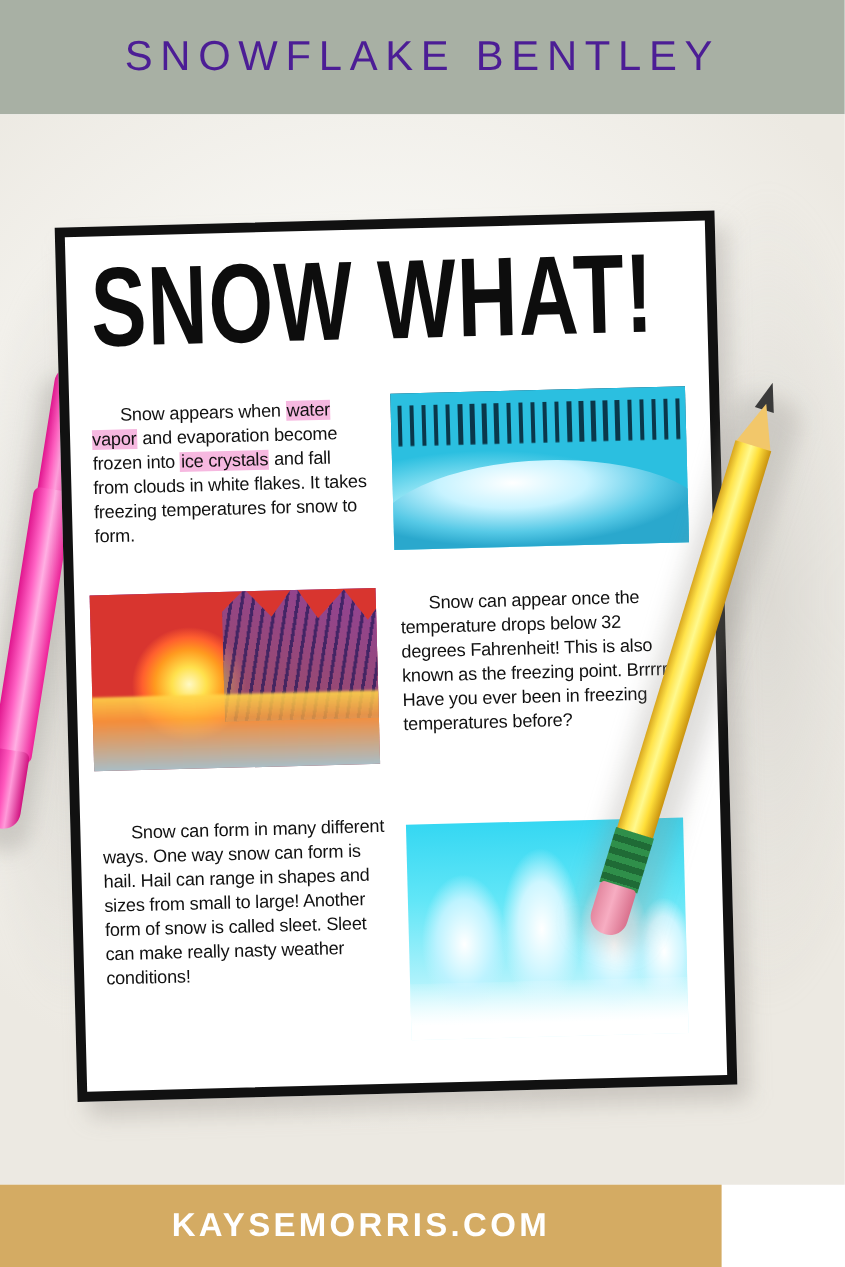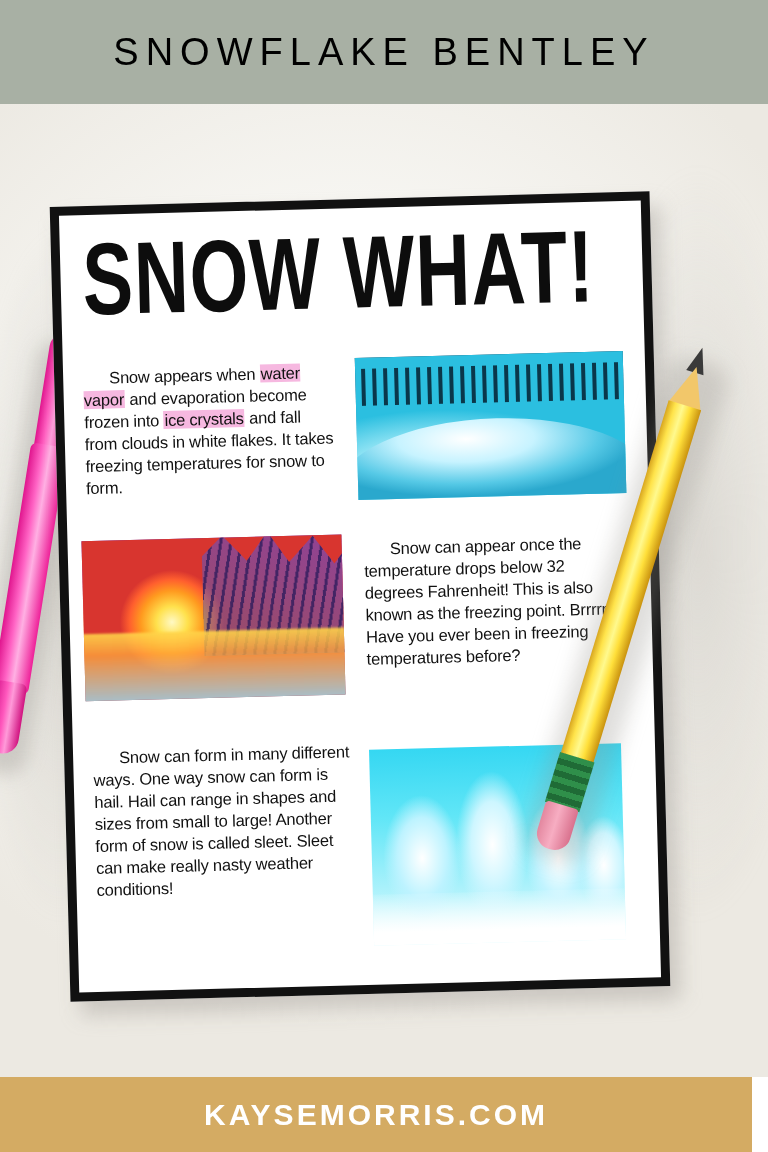--- a/index.html
+++ b/index.html
@@ -20,33 +20,33 @@
     position: absolute;
     left: 0; top: 0;
     width: 768px;
     height: 104px;
     background: #a8b0a4;
     display: flex;
     align-items: center;
     justify-content: center;
   }
   .top-banner-title {
-    color: #000000;
+    color: #4c1d95;
     font-size: 38px;
     letter-spacing: 7px;
     font-weight: 400;
     font-family: "Liberation Sans", sans-serif;
     white-space: nowrap;
   }
 
   
   .bottom-banner {
     position: absolute;
     left: 0; top: 1077px;
-    width: 752px;
+    width: 656px;
     height: 75px;
     background: #d4ab63;
     display: flex;
     align-items: center;
     justify-content: center;
   }
   .bottom-banner-title {
     color: #ffffff;
     font-size: 30px;
     letter-spacing: 3px;

